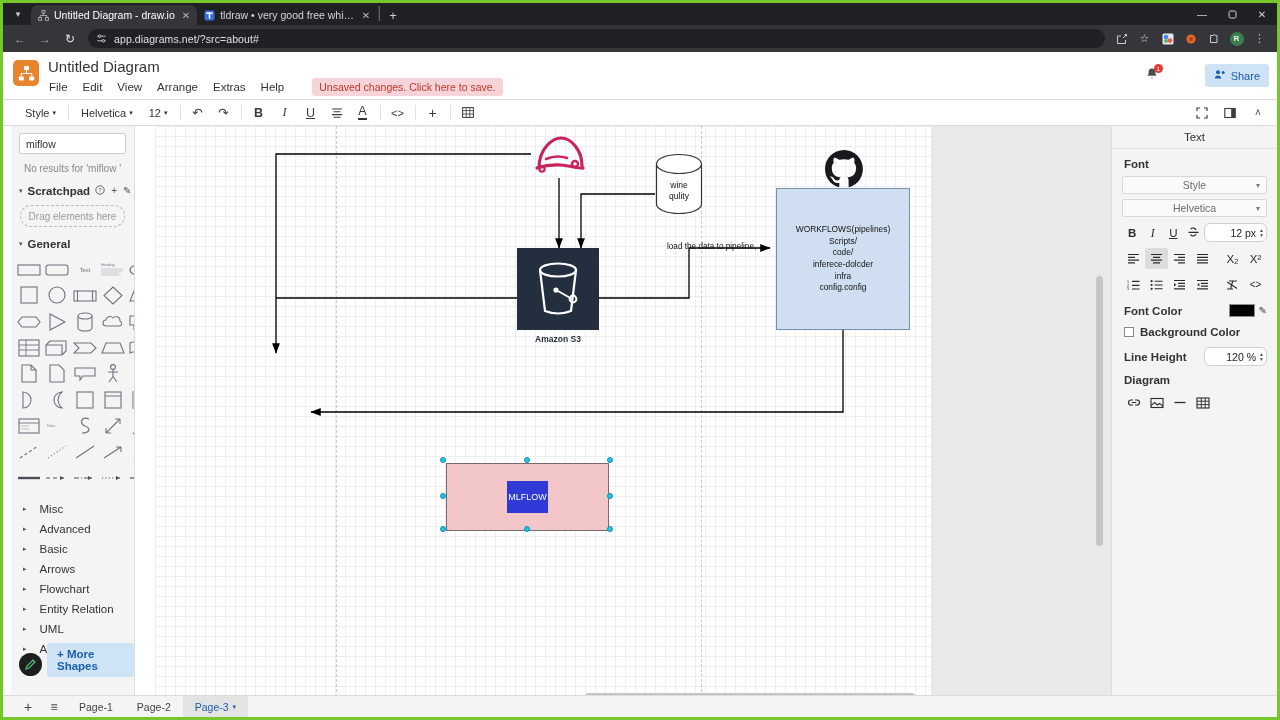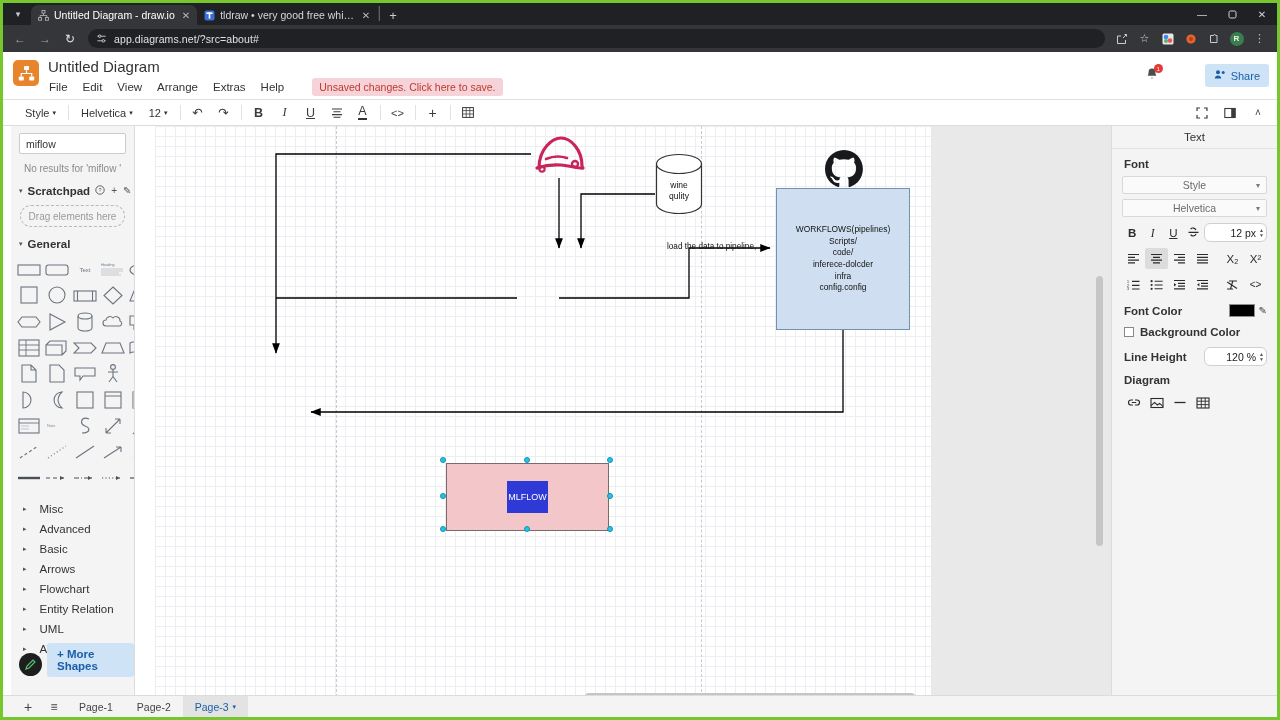--- a/index.html
+++ b/index.html
@@ -903,20 +903,32 @@
               <svg width="48" height="62" viewBox="0 0 48 62">
                 <path d="M1.5 11 v40 a22.5 9.5 0 0 0 45 0 V11" fill="#ffffff" stroke="#333" stroke-width="1.2"></path>
                 <ellipse cx="24" cy="11" rx="22.5" ry="9.5" fill="#ffffff" stroke="#333" stroke-width="1.2"></ellipse>
               </svg>
               <div class="cyl-label" style="top:27px">
                 <div>wine</div>
                 <div>qulity</div>
               </div>
             </div>
 
+            <div class="node" style="left:362px;top:122px;width:82px;height:82px">
+              <div class="awsbox" style="width:82px;height:82px">
+                <svg width="52" height="56" viewBox="0 0 52 56">
+                  <path d="M8 9 L13 50 Q26 55 39 50 L44 9" fill="none" stroke="#fff" stroke-width="2.2"></path>
+                  <ellipse cx="26" cy="9" rx="18" ry="6.5" fill="none" stroke="#fff" stroke-width="2.2"></ellipse>
+                  <circle cx="24" cy="29" r="2.6" fill="#fff"></circle>
+                  <path d="M26 30 L40 38" stroke="#fff" stroke-width="2"></path>
+                  <circle cx="41" cy="38" r="3.4" fill="none" stroke="#fff" stroke-width="2"></circle>
+                </svg>
+              </div>
+              <div class="nodelabel" style="left:-19px;top:86px">Amazon S3</div>
+            </div>
 
 
             <div class="node" style="left:668px;top:22px;width:42px;height:42px">
               <svg width="42" height="42" viewBox="0 0 42 42">
                 <path d="M21 2C10.5 2 2 10.5 2 21c0 8.4 5.4 15.5 13 18 .9.2 1.3-.4 1.3-.9v-3.3c-5.3 1.2-6.4-2.5-6.4-2.5-.9-2.2-2.1-2.8-2.1-2.8-1.7-1.2.1-1.1.1-1.1 1.9.1 2.9 1.9 2.9 1.9 1.7 2.9 4.4 2.1 5.5 1.6.2-1.2.7-2.1 1.2-2.6-4.2-.5-8.7-2.1-8.7-9.4 0-2.1.7-3.8 2-5.1-.2-.5-.9-2.4.2-5 0 0 1.6-.5 5.2 2a18 18 0 0 1 9.5 0c3.6-2.5 5.2-2 5.2-2 1.1 2.6.4 4.5.2 5 1.3 1.3 2 3 2 5.1 0 7.3-4.5 8.9-8.8 9.4.7.6 1.3 1.8 1.3 3.6v5.3c0 .5.4 1.1 1.3.9 7.6-2.5 13-9.6 13-18C40 10.5 31.5 2 21 2Z" fill="#17191c"></path>
               </svg>
             </div>
 
             <div class="bluebox node" style="left:621px;top:62px;width:134px;height:142px">
               <div class="btext">

